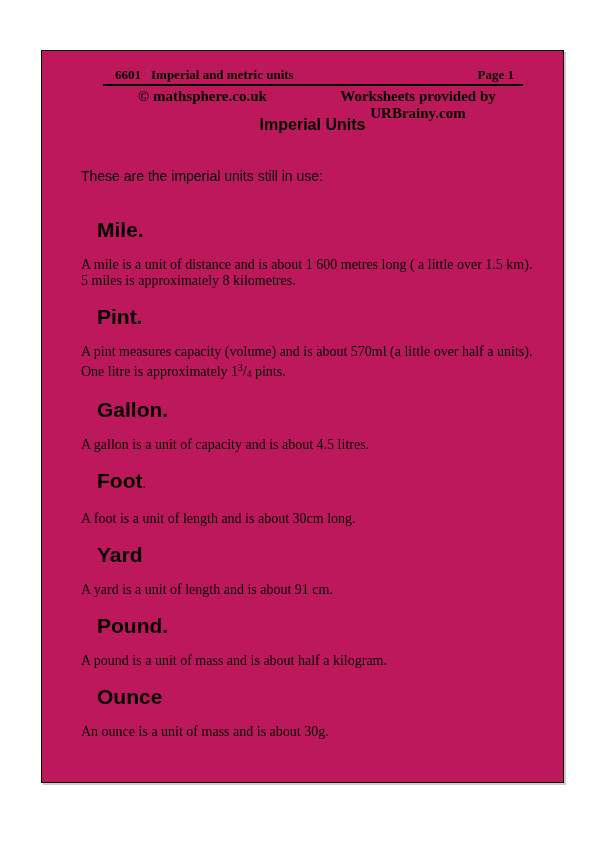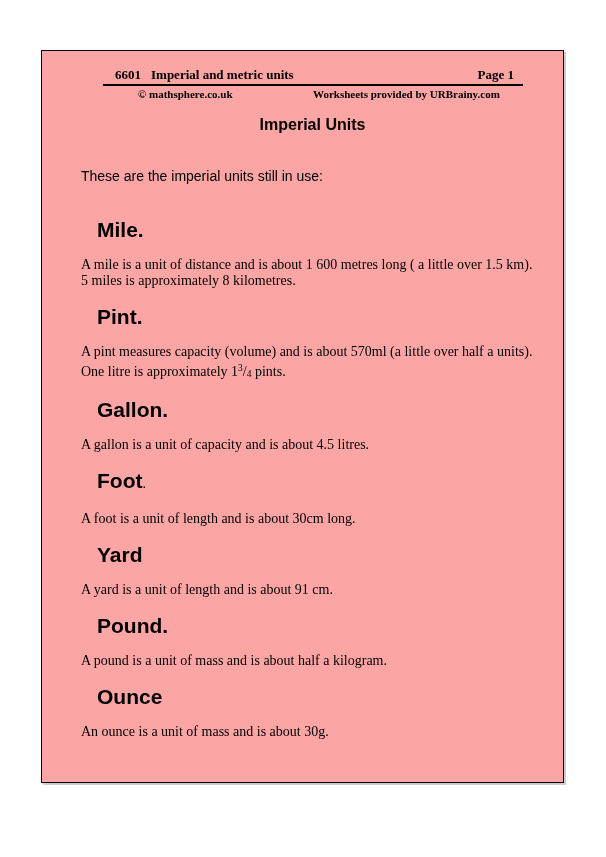--- a/index.html
+++ b/index.html
@@ -13,21 +13,21 @@
     position: relative;
     font-family: "Liberation Serif", serif;
     color: #000000;
   }
   .page {
     position: absolute;
     left: 41px;
     top: 50px;
     width: 521px;
     height: 731px;
-    background: #fca5a5;
+    background: #be185d;
     border: 1.5px solid #000000;
     box-shadow: 2px 2px 0 #cccccc;
   }
   
   .header {
     position: absolute;
     left: 61px;
     top: 16px;
     width: 420px;
   }
@@ -42,21 +42,22 @@
     line-height: 15px;
   }
   .h-code { margin-left: 12px; }
   .h-doctitle { margin-left: 10px; }
   .h-page { margin-left: auto; margin-right: 9px; }
   .header-sub {
     position: relative;
     height: 15px;
     font-family: "Liberation Serif", serif;
     font-weight: bold;
-    font-size: 11px;
+    font-size: 15px;
+    text-align: center;
   }
   .h-copy { position: absolute; left: 35px; top: 2px; }
   .h-prov { position: absolute; left: 210px; top: 2px; }
   
   .title {
     position: absolute;
     top: 64px;
     left: 10px;
     width: 521px;
     text-align: center;

